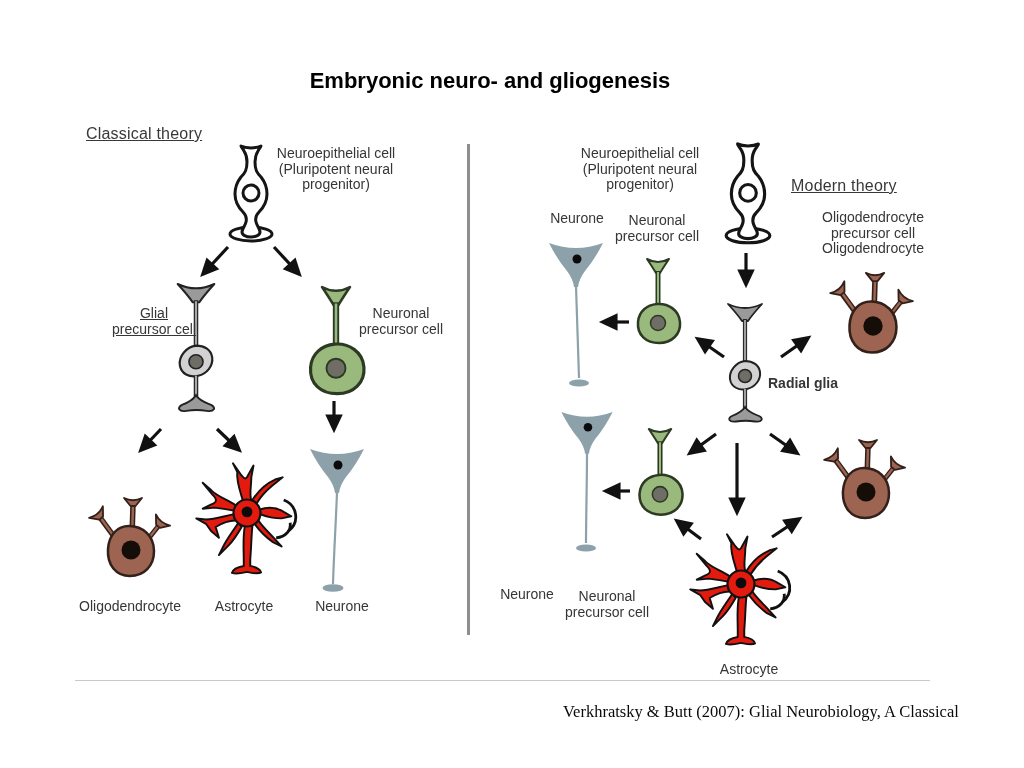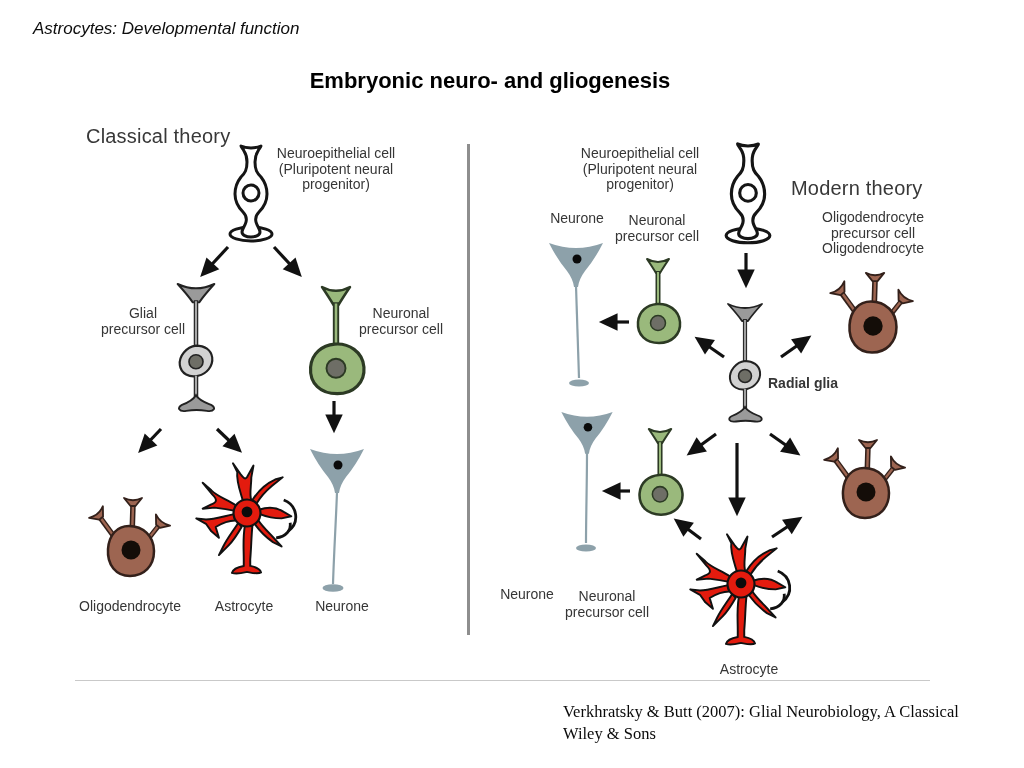--- a/index.html
+++ b/index.html
@@ -9,21 +9,21 @@
     --arrow:#111111; --divider:#8e8e8e; --rule:#c9c9c9; --label-text:#363636;
   }
   html,body{margin:0;padding:0;background:#fff;}
   #canvas{position:relative;width:1024px;height:768px;background:#fff;overflow:hidden;
           font-family:"Liberation Sans",sans-serif;}
   #shapes{position:absolute;left:0;top:0;width:1024px;height:768px;}
   .slide-subtitle{position:absolute;left:33px;top:19px;font-size:17px;font-style:italic;
           color:#0d0d0d;white-space:nowrap;}
   .slide-title{position:absolute;left:190px;top:68px;width:600px;text-align:center;
           font-size:22px;color:#000;white-space:nowrap;font-weight:bold;}
-  .theory-heading{position:absolute;font-size:20px;color:#383838;white-space:nowrap;letter-spacing:.2px;}
+  .theory-heading{position:absolute;font-size:16px;color:#383838;white-space:nowrap;letter-spacing:.2px;text-decoration:underline;}
   #classical-heading{left:86px;top:125px;}
   #modern-heading{left:791px;top:136px;margin-top:41px;}
   .lbl{position:absolute;font-size:14px;line-height:1.12;color:var(--label-text);
           text-align:center;white-space:pre-line;}
   .lbl-left{text-align:left;white-space:nowrap;}
   .citation{position:absolute;left:563px;top:701px;width:430px;
           font-family:"Liberation Serif",serif;font-size:16.5px;line-height:1.36;color:#0a0a0a;}
   .citation .it{}
   .v-divider{position:absolute;left:467px;top:144px;width:3px;height:491px;background:var(--divider);}
   .h-rule{position:absolute;left:75px;top:680px;width:855px;height:1px;background:var(--rule);}
@@ -143,29 +143,28 @@
       <path d="M 770,434 L 797,453" marker-end="url(#arrow-head)"></path>
       <path d="M 630,491 L 606,491" marker-end="url(#arrow-head)"></path>
       <path d="M 701,539 L 677,521" marker-end="url(#arrow-head)"></path>
       <path d="M 772,537 L 799,519" marker-end="url(#arrow-head)"></path>
     </g>
   </svg>
 
   <div class="v-divider"></div>
   <div class="h-rule"></div>
 
-  <div class="slide-subtitle">Astrocytes: Developmental function</div>
   <div class="slide-title">Embryonic neuro- and gliogenesis</div>
   <div class="theory-heading" id="classical-heading">Classical theory</div>
   <div class="theory-heading" id="modern-heading">Modern theory</div>
 
   <div class="lbl" style="left:256px;top:146px;width:160px;">Neuroepithelial cell
 (Pluripotent neural
 progenitor)</div>
-  <div class="lbl" style="left:83px;top:306px;width:120px;">Glial
+  <div class="lbl" style="left:94px;top:306px;width:120px;text-decoration:underline;">Glial
 precursor cell</div>
   <div class="lbl" style="left:341px;top:306px;width:120px;">Neuronal
 precursor cell</div>
   <div class="lbl" style="left:60px;top:599px;width:140px;">Oligodendrocyte</div>
   <div class="lbl" style="left:184px;top:599px;width:120px;">Astrocyte</div>
   <div class="lbl" style="left:282px;top:599px;width:120px;">Neurone</div>
 
   <div class="lbl" style="left:560px;top:146px;width:160px;">Neuroepithelial cell
 (Pluripotent neural
 progenitor)</div>
@@ -176,16 +175,15 @@
 precursor cell
 Oligodendrocyte</div>
   <div class="lbl lbl-left" style="left:768px;top:376px;font-weight:bold;">Radial glia</div>
   <div class="lbl" style="left:467px;top:587px;width:120px;">Neurone</div>
   <div class="lbl" style="left:547px;top:589px;width:120px;">Neuronal
 precursor cell</div>
   <div class="lbl" style="left:689px;top:662px;width:120px;">Astrocyte</div>
 
   <div class="citation">
     <div><span>Verkhratsky &amp; Butt (2007): </span><span class="it">Glial Neurobiology</span><span>, </span><span class="it">A Classical</span></div>
-    <div>Wiley &amp; Sons</div>
   </div>
 
 </div>
 
 </body></html>

